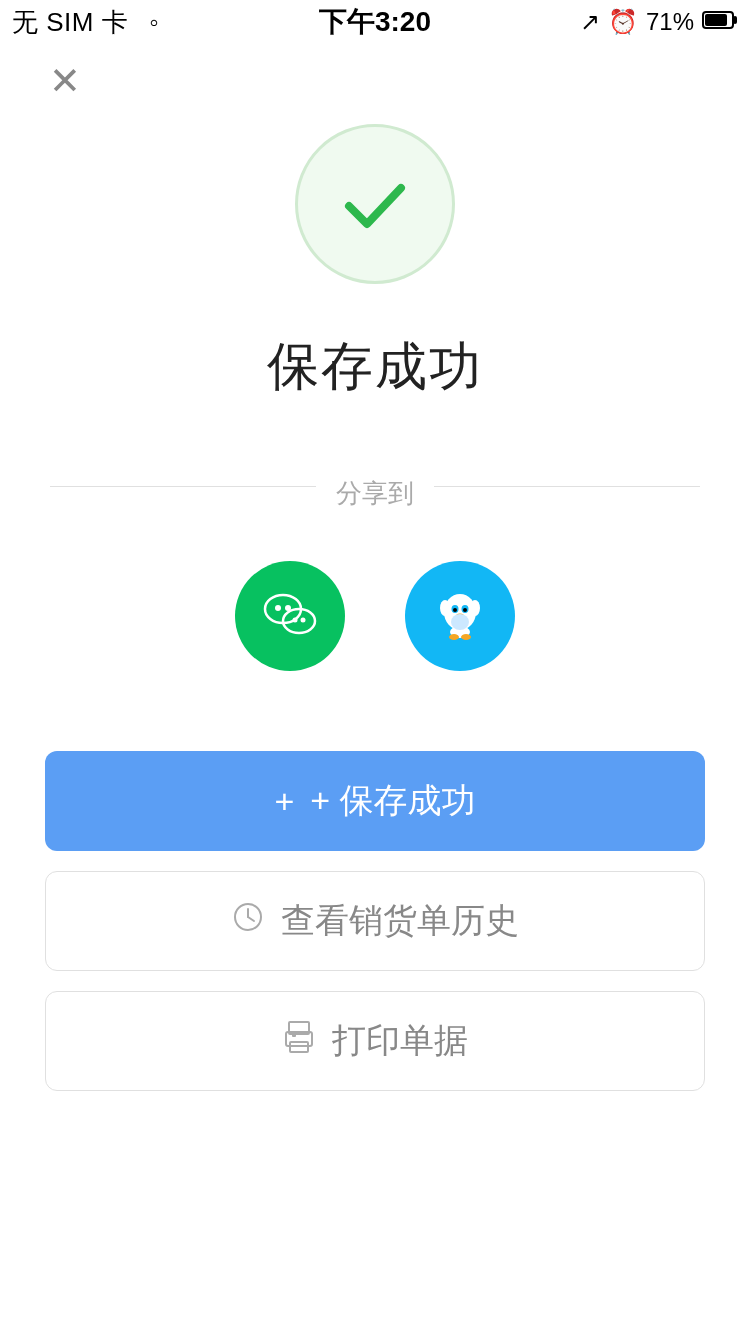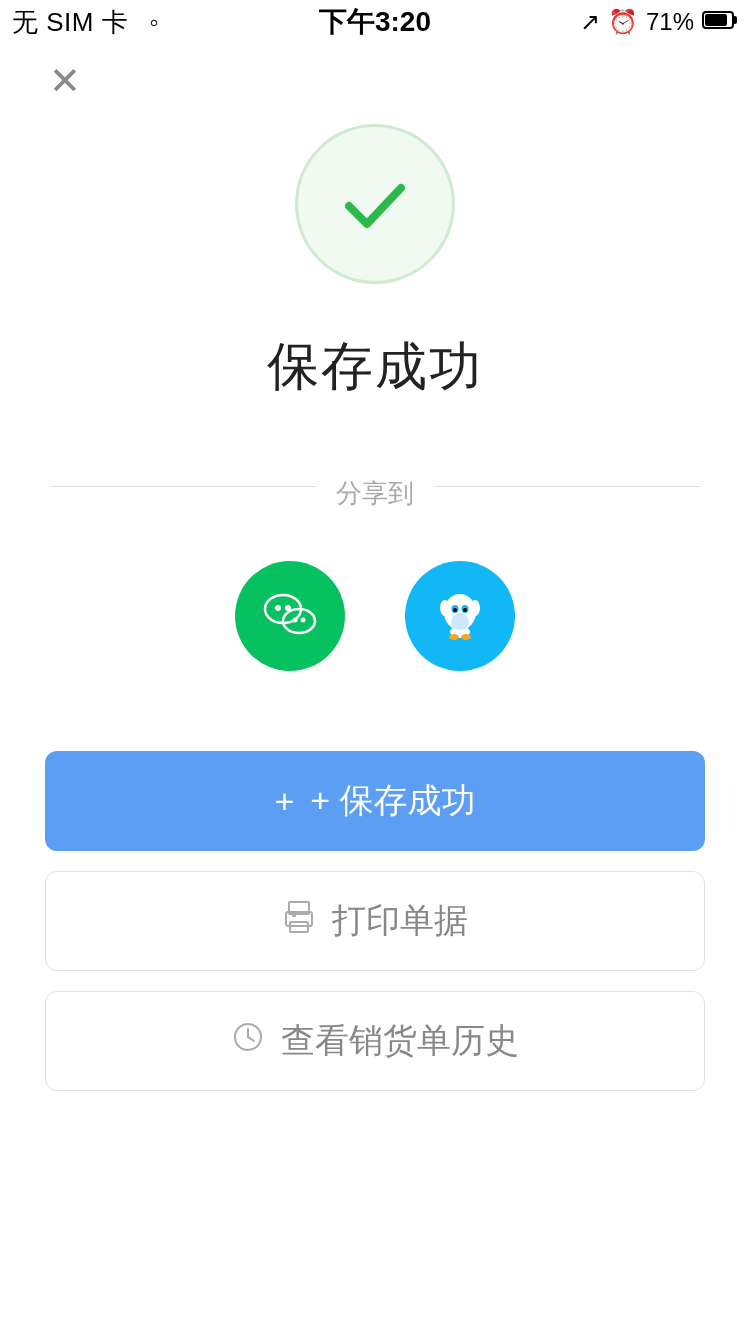--- a/index.html
+++ b/index.html
@@ -254,34 +254,34 @@
   <div class="action-buttons">
 
     <button class="btn btn-primary">
       <span class="btn-icon">+</span>
       <span>+ 保存成功</span>
     </button>
 
     <button class="btn btn-secondary">
       <span class="btn-icon">
         <svg width="34" height="34" viewBox="0 0 34 34" fill="none">
+          <circle cx="17" cy="17" r="13" stroke="#aaa" stroke-width="2" fill="none"></circle>
+          <line x1="17" y1="9" x2="17" y2="17" stroke="#aaa" stroke-width="2" stroke-linecap="round"></line>
+          <line x1="17" y1="17" x2="23" y2="21" stroke="#aaa" stroke-width="2" stroke-linecap="round"></line>
+        </svg>
+      </span>
+      <span>查看销货单历史</span>
+    </button>
+
+    <button class="btn btn-secondary">
+      <span class="btn-icon">
+        <svg width="34" height="34" viewBox="0 0 34 34" fill="none">
           <rect x="7" y="2" width="20" height="12" rx="1" fill="none" stroke="#aaa" stroke-width="2"></rect>
           <rect x="4" y="12" width="26" height="14" rx="2" fill="none" stroke="#aaa" stroke-width="2"></rect>
           <rect x="8" y="22" width="18" height="10" rx="1" fill="none" stroke="#aaa" stroke-width="2"></rect>
           <rect x="10" y="14" width="4" height="3" rx="1" fill="#aaa"></rect>
         </svg>
       </span>
       <span>打印单据</span>
     </button>
-
-    <button class="btn btn-secondary">
-      <span class="btn-icon">
-        <svg width="34" height="34" viewBox="0 0 34 34" fill="none">
-          <circle cx="17" cy="17" r="13" stroke="#aaa" stroke-width="2" fill="none"></circle>
-          <line x1="17" y1="9" x2="17" y2="17" stroke="#aaa" stroke-width="2" stroke-linecap="round"></line>
-          <line x1="17" y1="17" x2="23" y2="21" stroke="#aaa" stroke-width="2" stroke-linecap="round"></line>
-        </svg>
-      </span>
-      <span>查看销货单历史</span>
-    </button>
   </div>
 
 </div>
 
 </body></html>

